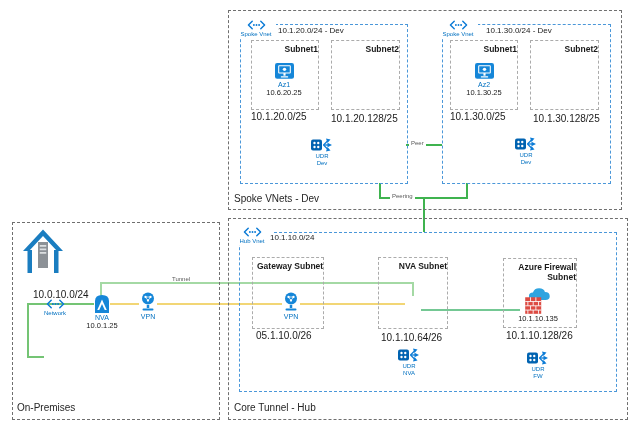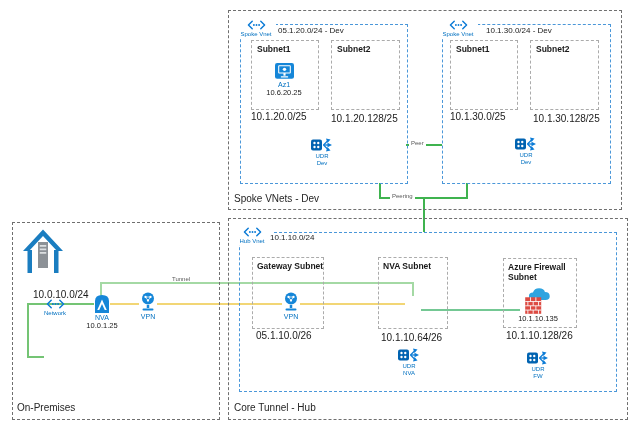--- a/index.html
+++ b/index.html
@@ -1,21 +1,21 @@
 <!DOCTYPE html>
 <html><head>
 <meta charset="utf-8">
 <style>
   html,body{margin:0;padding:0;background:#fff;}
   #canvas{position:relative;width:640px;height:432px;background:#fff;
           font-family:"Liberation Sans",sans-serif;overflow:hidden;}
   .abs{position:absolute;}
   .box-outer{border:1px dashed #6f6f6f;}
   .box-vnet{border:1px dashed #4a97d9;}
-  .box-subnet{border:1px dashed #ababab;}
+  .box-subnet{border:1px dashed #ababab;text-align:right;}
   .section-label{font-size:10px;color:#262626;white-space:nowrap;}
   .subnet-name{font-size:8.5px;font-weight:600;color:#1a1a1a;white-space:nowrap;}
   .cidr{font-size:10px;color:#1a1a1a;white-space:nowrap;}
   .title-cidr{font-size:8px;color:#1a1a1a;background:#fff;padding:0 2px;white-space:nowrap;}
   .vgroup{display:flex;flex-direction:column;align-items:center;line-height:1.15;}
   .blue-label{font-size:7px;color:#0070c0;white-space:nowrap;}
   .tiny-blue{font-size:6px;color:#0070c0;white-space:nowrap;}
   .ip{font-size:7.5px;color:#1a1a1a;white-space:nowrap;}
   .ln{position:absolute;}
   .ln-yellow{background:#f2d675;}
@@ -119,21 +119,21 @@
   <div class="abs box-outer" style="left:228px;top:10px;width:392px;height:198px"></div>
   <div class="abs section-label" style="left:234px;top:193px">Spoke VNets - Dev</div>
 
   <div class="abs box-vnet" style="left:240px;top:24px;width:166px;height:158px"></div>
   <div class="abs vgroup iconbg" style="left:236px;top:19px;width:40px">
     <svg width="19" height="12">
         <use href="#i-vnet"></use>
       </svg>
     <span class="tiny-blue">Spoke Vnet</span>
   </div>
-  <div class="abs title-cidr" style="left:276px;top:26px">05.1.20.0/24 - Dev</div>
+  <div class="abs title-cidr" style="left:276px;top:26px">10.1.20.0/24 - Dev</div>
 
   <div class="abs box-subnet" style="left:251px;top:40px;width:66px;height:68px">
     <div class="subnet-name" style="padding:3px 0 0 5px">Subnet1</div>
   </div>
   <div class="abs vgroup" style="left:259px;top:63px;width:50px">
     <svg width="19" height="18">
         <use href="#i-vm"></use>
       </svg>
     <span class="blue-label">Az1</span>
     <span class="ip">10.6.20.25</span>
@@ -158,20 +158,27 @@
     <svg width="19" height="12">
         <use href="#i-vnet"></use>
       </svg>
     <span class="tiny-blue">Spoke Vnet</span>
   </div>
   <div class="abs title-cidr" style="left:484px;top:26px">10.1.30.0/24 - Dev</div>
 
   <div class="abs box-subnet" style="left:450px;top:40px;width:66px;height:68px">
     <div class="subnet-name" style="padding:3px 0 0 5px">Subnet1</div>
   </div>
+  <div class="abs vgroup" style="left:459px;top:63px;width:50px">
+    <svg width="19" height="18">
+        <use href="#i-vm"></use>
+      </svg>
+    <span class="blue-label">Az2</span>
+    <span class="ip">10.1.30.25</span>
+  </div>
   <div class="abs cidr" style="left:450px;top:111px">10.1.30.0/25</div>
 
   <div class="abs box-subnet" style="left:530px;top:40px;width:67px;height:68px">
     <div class="subnet-name" style="padding:3px 0 0 5px">Subnet2</div>
   </div>
   <div class="abs cidr" style="left:533px;top:113px">10.1.30.128/25</div>
 
   <div class="abs vgroup" style="left:504px;top:136px;width:44px">
     <svg width="22" height="16">
         <use href="#i-udr"></use>

